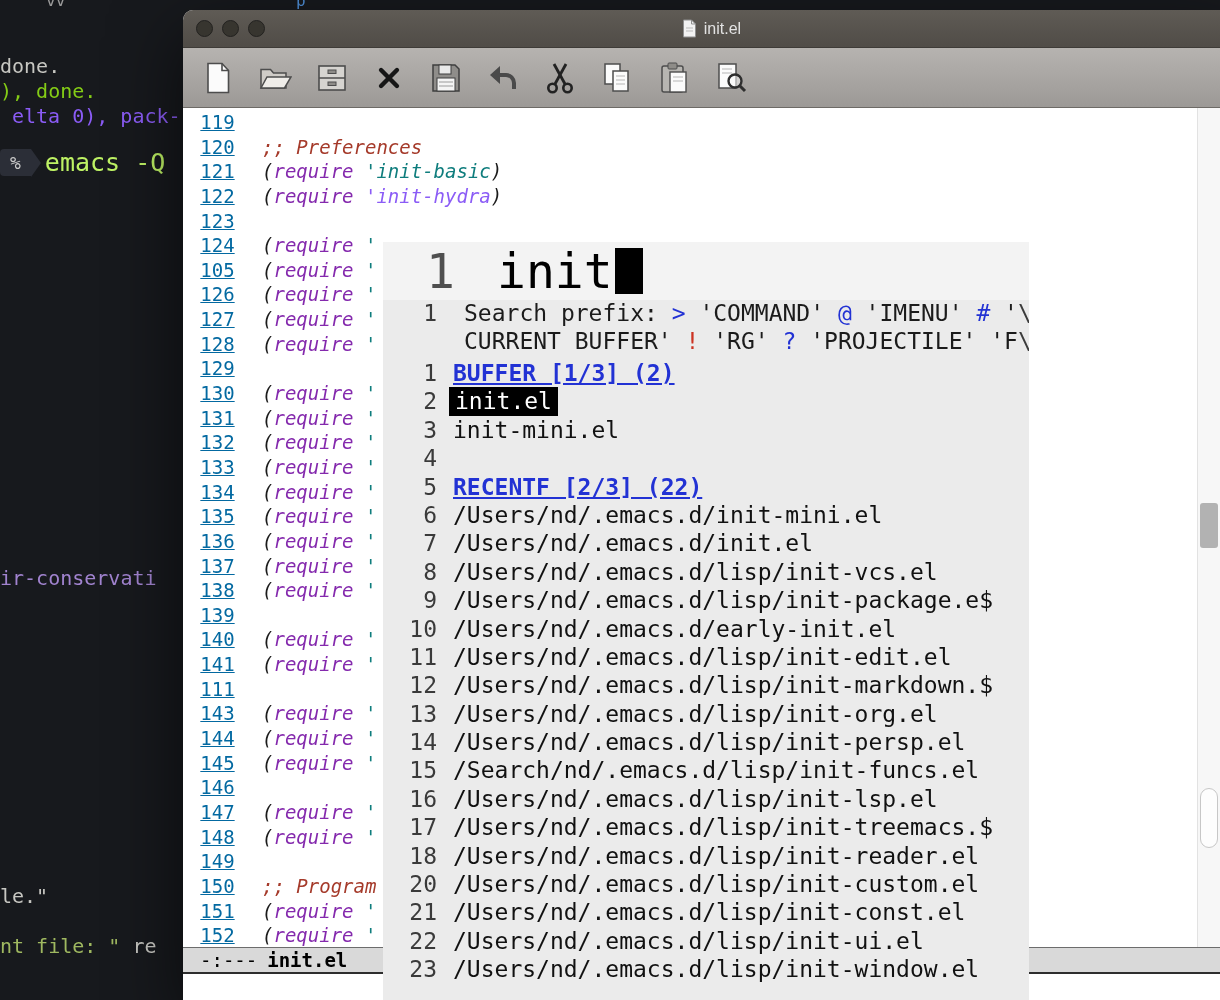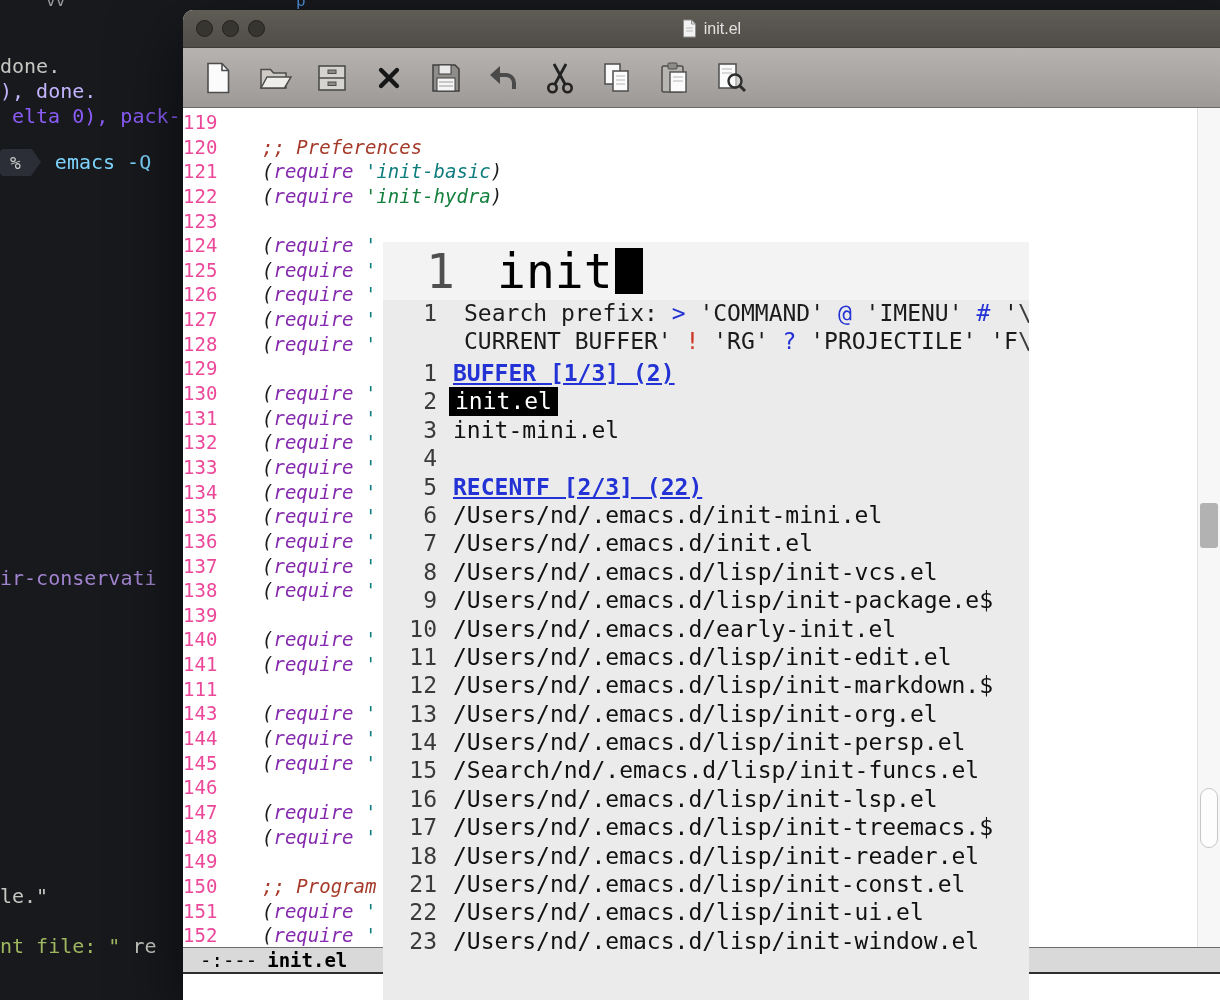--- a/index.html
+++ b/index.html
@@ -7,42 +7,42 @@
               font-family:"DejaVu Sans Mono", monospace; }
   #screen { position:relative; width:1220px; height:1000px; overflow:hidden; }
 
   
   #terminal { position:absolute; inset:0; }
   .term-line { position:absolute; left:0; font-size:20px; white-space:pre; }
   .term-frag { position:absolute; top:-9px; font-size:16px; }
   #term-prompt { position:absolute; left:0; top:148px; display:flex; align-items:center; }
   .badge { background:#2b2e37; color:#cbcbcb; font-size:18px; padding:3px 10px; border-radius:4px 0 0 4px; }
   .badge-arrow { width:0; height:0; border-top:14px solid transparent; border-bottom:14px solid transparent; border-left:10px solid #2b2e37; }
-  .cmd { margin-left:14px; font-size:20px; color:#7dd3fc; }
+  .cmd { margin-left:4px; font-size:25px; color:#bef264; }
 
   
   #window { position:absolute; left:183px; top:10px; width:1057px; height:990px;
             border-radius:10px 10px 0 0; overflow:hidden; background:#fff;
             box-shadow:0 25px 70px rgba(0,0,0,.6); }
   #titlebar { height:38px; background:linear-gradient(#5f5b55,#504c47);
               border-bottom:1px solid #3e3b37; position:relative;
               display:flex; align-items:center; justify-content:center; }
   #traffic { position:absolute; left:13px; top:10px; display:flex; gap:9px; }
   .light { width:17px; height:17px; border-radius:50%; background:#37352f; border:1px solid #232220; cursor:pointer; }
   #title { display:flex; align-items:center; gap:7px; color:#e2e2e2; font-size:16px;
            font-family:"Liberation Sans","DejaVu Sans",sans-serif; }
   #toolbar { height:60px; background:linear-gradient(#b6b3b0,#9c9996);
              border-bottom:1px solid #6d6a66; display:flex; align-items:center;
              padding-left:17px; gap:21px; }
   .tool { width:36px; height:38px; display:flex; align-items:center; justify-content:center; cursor:pointer; }
 
   
   #editor { position:relative; height:839px; background:#fff; padding-top:2px; overflow:hidden; }
   .code-row { display:flex; height:24.65px; font-size:19px; line-height:24.65px; white-space:pre; }
-  .ln { width:69px; text-align:left; color:#ec4899; flex:none; }
+  .ln { width:69px; text-align:center; color:#0369a1; flex:none;text-decoration:underline; }
   .code { margin-left:10px;font-style:italic; }
 
   
   #modeline { height:27px; background:#d9d9d9; border-top:1px solid #6c6c6c; border-bottom:2px solid #2e2e2e;
               display:flex; align-items:center; padding-left:17px; font-size:19px; color:#000; }
   #modeline .name { font-weight:bold; margin-left:10px; }
   #echo { height:26px; background:#ffffff; }
 
   
   #popup { position:absolute; left:200px; top:232px; width:646px; height:770px;
@@ -75,21 +75,21 @@
 
   <div id="terminal">
     <div id="term-prompt">
       <span class="badge">%</span>
       <span class="badge-arrow"></span>
       <span class="cmd">emacs -Q</span>
     </div>
   <span class="term-frag" style="left: 46px; color: rgb(154, 154, 154);">vv</span>
       <span class="term-frag" style="left: 296px; color: rgb(79, 143, 216);">p</span>
       <div class="term-line" style="top: 54px;"><span style="color: rgb(199, 199, 194);">done.</span></div>
-      <div class="term-line" style="top: 79px;"><span style="color: #c4b5fd;">), done.</span></div>
+      <div class="term-line" style="top: 79px;"><span style="color: #84cc16;">), done.</span></div>
       <div class="term-line" style="top: 104px;"><span style="color: #8b5cf6; padding-left: 12px;">elta 0), pack-r</span></div>
       <div class="term-line" style="top: 566px;"><span style="color: rgb(161, 131, 207);">ir-conservati</span></div>
       <div class="term-line" style="top: 884px;"><span style="color: rgb(199, 199, 194);">le."</span></div>
       <div class="term-line" style="top: 934px;"><span style="color: rgb(159, 184, 96);">nt file: " </span><span style="color: rgb(199, 199, 194);">re</span></div>
     </div>
 
   <div id="window">
 
     <div id="titlebar">
       <div id="traffic">
@@ -184,24 +184,24 @@
           <line x1="25.5" y1="24.5" x2="31" y2="30" stroke="#2e2e2e" stroke-width="3"></line>
         </svg>
       </div>
     </div>
 
     <div id="editor">
       <div id="buffer">
           <div class="code-row"><span class="ln">119</span><span class="code"></span></div>
           <div class="code-row"><span class="ln">120</span><span class="code"><span style="color: rgb(165, 58, 42);">;; Preferences</span></span></div>
           <div class="code-row"><span class="ln">121</span><span class="code"><span style="color: rgb(27, 27, 27);">(</span><span style="color: rgb(132, 41, 173);">require</span><span style="color: rgb(27, 27, 27);"> </span><span style="color: rgb(15, 125, 125);">'init-basic</span><span style="color: rgb(27, 27, 27);">)</span></span></div>
-          <div class="code-row"><span class="ln">122</span><span class="code"><span style="color: rgb(27, 27, 27);">(</span><span style="color: rgb(132, 41, 173);">require</span><span style="color: rgb(27, 27, 27);"> </span><span style="color: #15803d; margin-top: 20px;">'init-hydra</span><span style="color: rgb(27, 27, 27);">)</span></span></div>
+          <div class="code-row"><span class="ln">122</span><span class="code"><span style="color: rgb(27, 27, 27);">(</span><span style="color: rgb(132, 41, 173);">require</span><span style="color: rgb(27, 27, 27);"> </span><span style="color: #8b5cf6; margin-top: 20px;">'init-hydra</span><span style="color: rgb(27, 27, 27);">)</span></span></div>
           <div class="code-row"><span class="ln">123</span><span class="code"></span></div>
           <div class="code-row"><span class="ln">124</span><span class="code"><span style="color: rgb(27, 27, 27);">(</span><span style="color: rgb(132, 41, 173);">require</span><span style="color: rgb(27, 27, 27);"> </span><span style="color: rgb(15, 125, 125);">'</span></span></div>
-          <div class="code-row"><span class="ln">125</span><span class="code"><span style="color: rgb(27, 27, 27);">(</span><span style="color: rgb(132, 41, 173);">require</span><span style="color: rgb(27, 27, 27);"> </span><span style="color: rgb(15, 125, 125);">'</span></span></div>
+          <div class="code-row"><span class="ln">105</span><span class="code"><span style="color: rgb(27, 27, 27);">(</span><span style="color: rgb(132, 41, 173);">require</span><span style="color: rgb(27, 27, 27);"> </span><span style="color: rgb(15, 125, 125);">'</span></span></div>
           <div class="code-row"><span class="ln">126</span><span class="code"><span style="color: rgb(27, 27, 27);">(</span><span style="color: rgb(132, 41, 173);">require</span><span style="color: rgb(27, 27, 27);"> </span><span style="color: rgb(15, 125, 125);">'</span></span></div>
           <div class="code-row"><span class="ln">127</span><span class="code"><span style="color: rgb(27, 27, 27);">(</span><span style="color: rgb(132, 41, 173);">require</span><span style="color: rgb(27, 27, 27);"> </span><span style="color: rgb(15, 125, 125);">'</span></span></div>
           <div class="code-row"><span class="ln">128</span><span class="code"><span style="color: rgb(27, 27, 27);">(</span><span style="color: rgb(132, 41, 173);">require</span><span style="color: rgb(27, 27, 27);"> </span><span style="color: rgb(15, 125, 125);">'</span></span></div>
           <div class="code-row"><span class="ln">129</span><span class="code"></span></div>
           <div class="code-row"><span class="ln">130</span><span class="code"><span style="color: rgb(27, 27, 27);">(</span><span style="color: rgb(132, 41, 173);">require</span><span style="color: rgb(27, 27, 27);"> </span><span style="color: rgb(15, 125, 125);">'</span></span></div>
           <div class="code-row"><span class="ln">131</span><span class="code"><span style="color: rgb(27, 27, 27);">(</span><span style="color: rgb(132, 41, 173);">require</span><span style="color: rgb(27, 27, 27);"> </span><span style="color: rgb(15, 125, 125);">'</span></span></div>
           <div class="code-row"><span class="ln">132</span><span class="code"><span style="color: rgb(27, 27, 27);">(</span><span style="color: rgb(132, 41, 173);">require</span><span style="color: rgb(27, 27, 27);"> </span><span style="color: rgb(15, 125, 125);">'</span></span></div>
           <div class="code-row"><span class="ln">133</span><span class="code"><span style="color: rgb(27, 27, 27);">(</span><span style="color: rgb(132, 41, 173);">require</span><span style="color: rgb(27, 27, 27);"> </span><span style="color: rgb(15, 125, 125);">'</span></span></div>
           <div class="code-row"><span class="ln">134</span><span class="code"><span style="color: rgb(27, 27, 27);">(</span><span style="color: rgb(132, 41, 173);">require</span><span style="color: rgb(27, 27, 27);"> </span><span style="color: rgb(15, 125, 125);">'</span></span></div>
           <div class="code-row"><span class="ln">135</span><span class="code"><span style="color: rgb(27, 27, 27);">(</span><span style="color: rgb(132, 41, 173);">require</span><span style="color: rgb(27, 27, 27);"> </span><span style="color: rgb(15, 125, 125);">'</span></span></div>
@@ -258,20 +258,21 @@
           <div class="i-row"><span class="i-num">9</span><span class="i-text plain">/Users/nd/.emacs.d/lisp/init-package.e$</span></div>
           <div class="i-row"><span class="i-num">10</span><span class="i-text plain">/Users/nd/.emacs.d/early-init.el</span></div>
           <div class="i-row"><span class="i-num">11</span><span class="i-text plain">/Users/nd/.emacs.d/lisp/init-edit.el</span></div>
           <div class="i-row"><span class="i-num">12</span><span class="i-text plain">/Users/nd/.emacs.d/lisp/init-markdown.$</span></div>
           <div class="i-row"><span class="i-num">13</span><span class="i-text plain">/Users/nd/.emacs.d/lisp/init-org.el</span></div>
           <div class="i-row"><span class="i-num">14</span><span class="i-text plain">/Users/nd/.emacs.d/lisp/init-persp.el</span></div>
           <div class="i-row"><span class="i-num">15</span><span class="i-text plain">/Search/nd/.emacs.d/lisp/init-funcs.el</span></div>
           <div class="i-row"><span class="i-num">16</span><span class="i-text plain">/Users/nd/.emacs.d/lisp/init-lsp.el</span></div>
           <div class="i-row"><span class="i-num">17</span><span class="i-text plain">/Users/nd/.emacs.d/lisp/init-treemacs.$</span></div>
           <div class="i-row"><span class="i-num">18</span><span class="i-text plain">/Users/nd/.emacs.d/lisp/init-reader.el</span></div>
+          <div class="i-row"><span class="i-num">20</span><span class="i-text plain">/Users/nd/.emacs.d/lisp/init-custom.el</span></div>
           <div class="i-row"><span class="i-num">21</span><span class="i-text plain">/Users/nd/.emacs.d/lisp/init-const.el</span></div>
           <div class="i-row"><span class="i-num">22</span><span class="i-text plain">/Users/nd/.emacs.d/lisp/init-ui.el</span></div>
           <div class="i-row"><span class="i-num">23</span><span class="i-text plain">/Users/nd/.emacs.d/lisp/init-window.el</span></div>
         </div>
     </div>
 
   </div>
 </div>
 
 </body></html>

